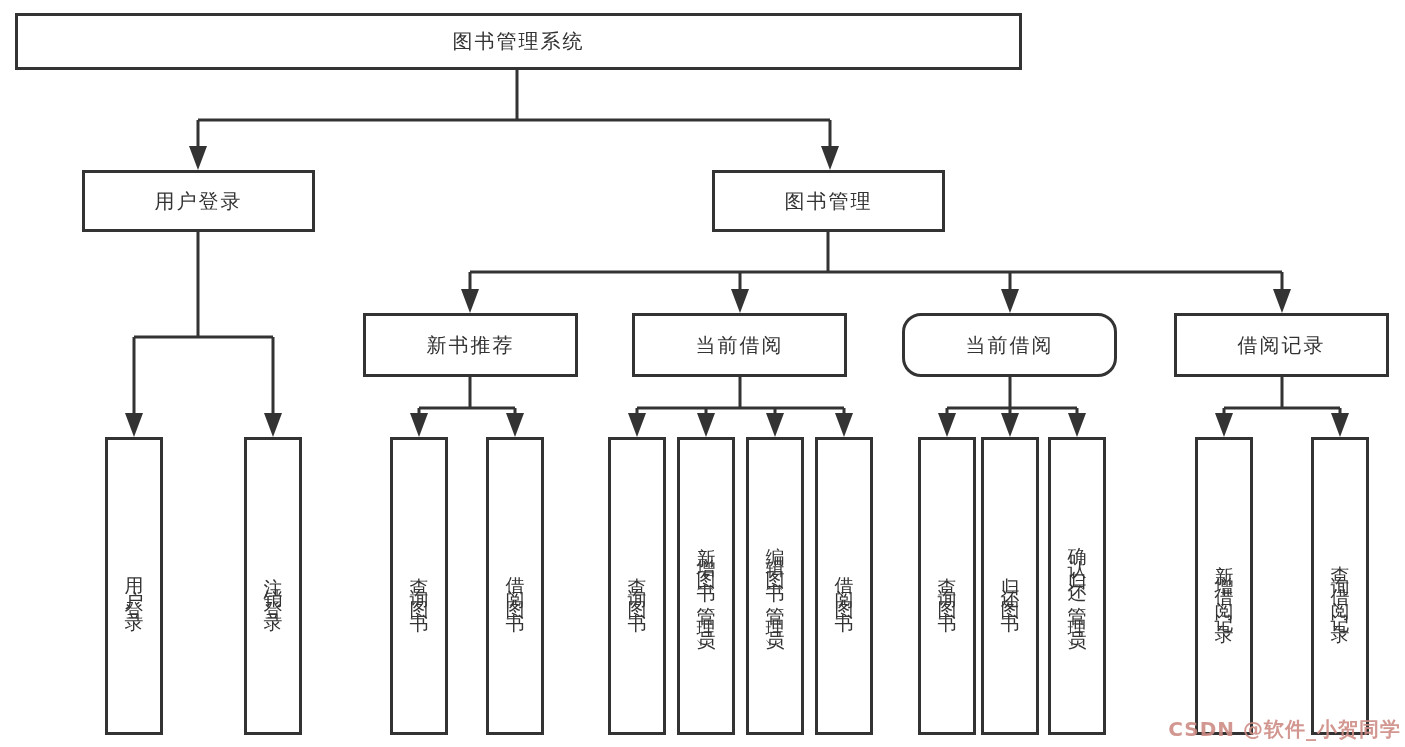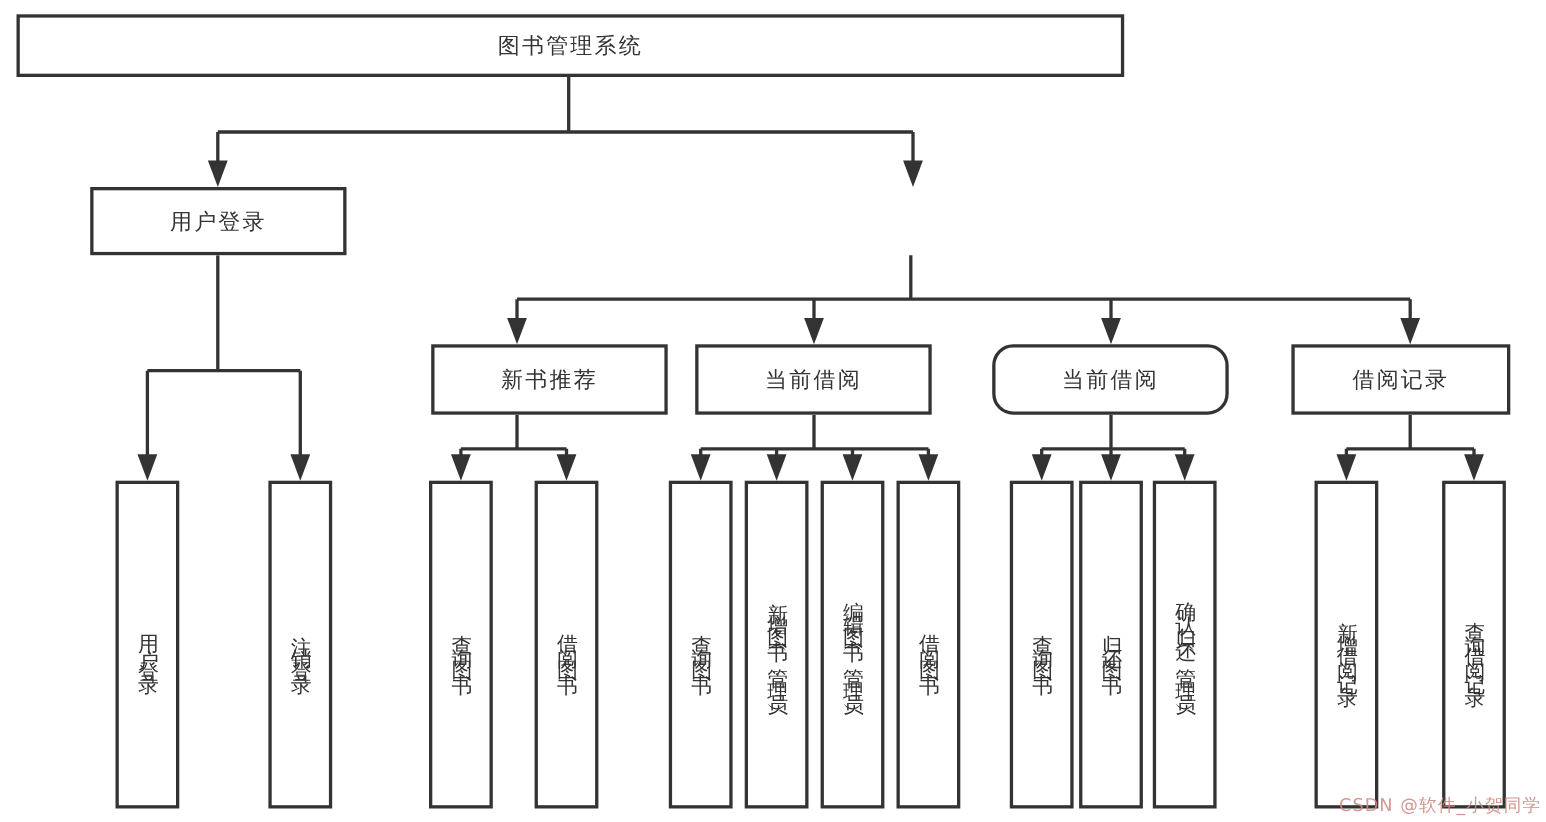--- a/index.html
+++ b/index.html
@@ -32,24 +32,25 @@
     writing-mode: vertical-rl;
     text-orientation: mixed;
     letter-spacing: 12px;
     line-height: 1.15;
     white-space: nowrap;
   }
   .watermark {
     position: absolute;
     right: 4px;
     bottom: 4px;
-    font-size: 16px;
+    font-size: 20px;
     letter-spacing: 1px;
     color: rgba(205, 140, 132, 0.9);
     z-index: 3;
+    font-weight: bold;
   }
 </style>
 </head>
 <body>
 
 <div class="canvas">
 
   <svg class="connectors" width="1405" height="747" viewBox="0 0 1405 747" xmlns="http://www.w3.org/2000/svg" aria-hidden="true">
     <path d="M517 70 V120 M198 120 H830 M198 120 V150 M830 120 V150
              M198 232 V337 M134 337 H273 M134 337 V417 M273 337 V417
@@ -81,31 +82,34 @@
     </g>
   </svg>
 
   <div class="box hbox" style="left:15px; top:13px; width:1007px; height:57px;">
     <span>图书管理系统</span>
   </div>
 
   <div class="box hbox" style="left:82px; top:170px; width:233px; height:62px;">
     <span>用户登录</span>
   </div>
+  <div class="box hbox" style="left:712px; top:170px; width:233px; height:62px;">
+    <span>图书管理</span>
+  </div>
 
-  <div class="box hbox" style="left:363px; top:313px; width:215px; height:64px;margin-left:29px;">
+  <div class="box hbox" style="left:363px; top:313px; width:215px; height:64px;">
     <span>新书推荐</span>
   </div>
   <div class="box hbox" style="left:632px; top:313px; width:215px; height:64px;">
     <span>当前借阅</span>
   </div>
   <div class="box hbox" style="left:902px; top:313px; width:215px; height:64px;border-radius:19px;">
     <span>当前借阅</span>
   </div>
-  <div class="box hbox" style="left:1174px; top:313px; width:199px; height:64px;">
+  <div class="box hbox" style="left:1174px; top:313px; width:215px; height:64px;">
     <span>借阅记录</span>
   </div>
 
   <div class="box vbox" style="left:105px; top:437px; width:58px; height:298px;">
     <span class="vtext">用户登录</span>
   </div>
   <div class="box vbox" style="left:244px; top:437px; width:58px; height:298px;">
     <span class="vtext">注销登录</span>
   </div>
 

